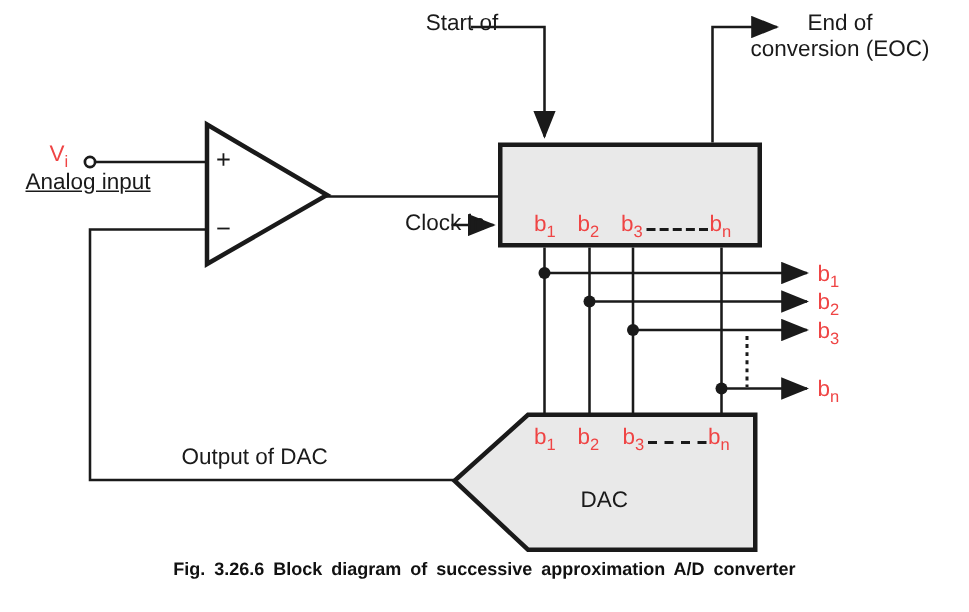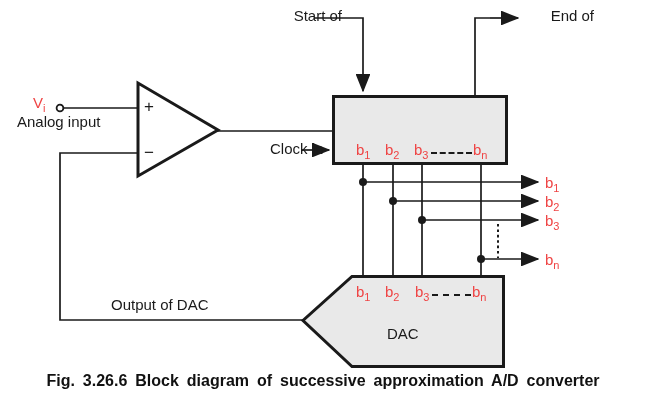--- a/index.html
+++ b/index.html
@@ -21,21 +21,21 @@
     left: 0;
     top: 0;
   }
   .lbl {
     position: absolute;
     font-size: 15px;
     line-height: 1.12;
     color: #1a1a1a;
     white-space: nowrap;
   }
-  .center { text-align: right; }
+  .center { text-align: center; margin-left: 26px; }
   .bit {
     position: absolute;
     font-size: 15px;
     line-height: 1;
     color: #ef4444;
     white-space: nowrap;
   }
   .bit sub {
     font-size: 11px;
     vertical-align: -4px;
@@ -52,21 +52,21 @@
     position: absolute;
     border-top: 2px dashed #1a1a1a;
     height: 0;
   }
   .caption {
     position: absolute;
     left: 0;
     top: 372px;
     width: 646px;
     text-align: center;
-    font-size: 16px;
+    font-size: 12px;
     font-weight: 700;
     word-spacing: 0.22em;
     color: #111111;
   }
 </style>
 </head>
 <body>
 
 <div class="stage">
 
@@ -114,24 +114,25 @@
     <rect x="333.5" y="96.5" width="173" height="67" fill="#e9e9e9" stroke="#1a1a1a" stroke-width="3"></rect>
 
     <polygon points="352,276.5 503.5,276.5 503.5,366.5 352,366.5 303,320.5" fill="#e9e9e9" stroke="#1a1a1a" stroke-width="3" stroke-linejoin="miter"></polygon>
   </svg>
 
   <div class="lbl center" style="left:222px; top:8px; width:120px;">
     <span>Start of</span><br>
   </div>
   <div class="lbl center" style="left:474px; top:8px; width:120px;">
     <span>End of</span><br>
+    <span>conversion (EOC)</span>
   </div>
 
   <span class="bit" style="left:33px; top:95px; font-size:15px;"><span>V</span><sub>i</sub></span>
-  <span class="lbl" style="left:17px; top:114px;">Analog input</span>
+  <span class="lbl" style="left:17px; top:114px;text-decoration:underline;">Analog input</span>
 
   <span class="opsign" style="left:144px; top:98px;">+</span>
   <span class="opsign" style="left:144px; top:144px;">−</span>
 
   <span class="lbl" style="left:237px; top:141px;margin-left:33px;">Clock in</span>
 
   <span class="bit" style="left:356px; top:142px;"><span>b</span><sub>1</sub></span>
   <span class="bit" style="left:385px; top:142px;"><span>b</span><sub>2</sub></span>
   <span class="bit" style="left:414px; top:142px;"><span>b</span><sub>3</sub></span>
   <div class="dash-ellipsis" style="left:431px; top:152px; width:41px;"></div>
@@ -142,20 +143,20 @@
   <span class="bit" style="left:545px; top:213px;"><span>b</span><sub>3</sub></span>
   <span class="bit" style="left:545px; top:252px;"><span>b</span><sub>n</sub></span>
 
   <span class="bit" style="left:356px; top:284px;"><span>b</span><sub>1</sub></span>
   <span class="bit" style="left:385px; top:284px;"><span>b</span><sub>2</sub></span>
   <span class="bit" style="left:415px; top:284px;"><span>b</span><sub>3</sub></span>
   <div class="dash-ellipsis" style="left:432px; top:294px; width:39px;"></div>
   <span class="bit" style="left:472px; top:284px;"><span>b</span><sub>n</sub></span>
   <span class="lbl" style="left:387px; top:326px;">DAC</span>
 
-  <span class="lbl" style="left:111px; top:297px;">Output of DAC</span>
+  <span class="lbl" style="left:121px; top:297px;">Output of DAC</span>
 
   <div class="caption">
     <span>Fig. 3.26.6</span>
     <span>Block diagram of successive approximation A/D converter</span>
   </div>
 
 </div>
 
 </body></html>

